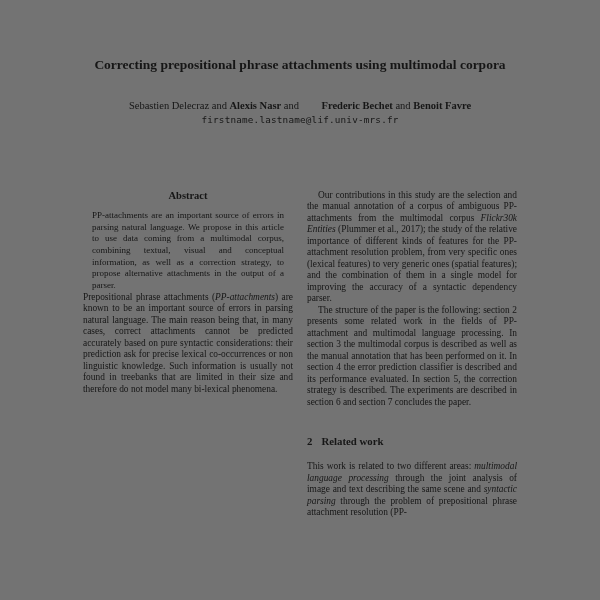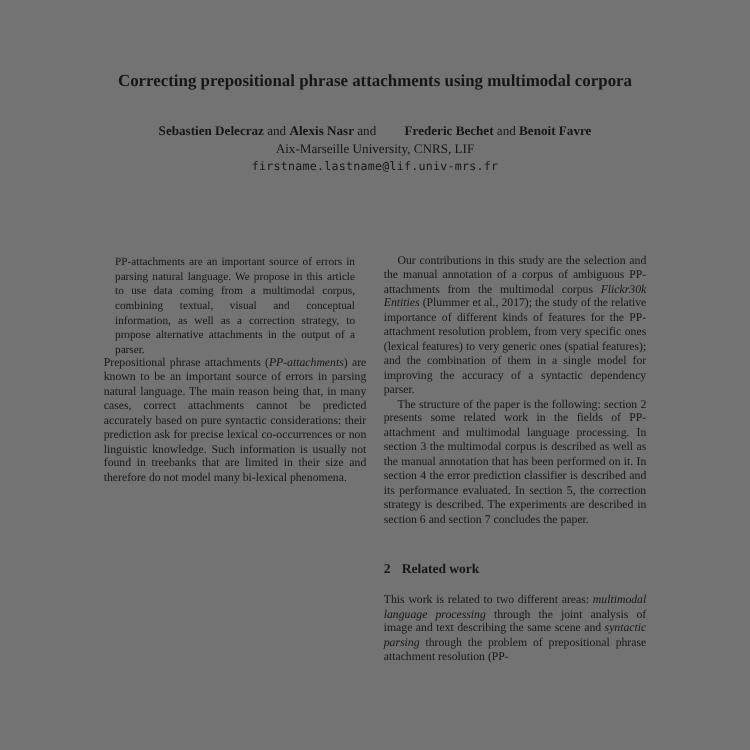--- a/index.html
+++ b/index.html
@@ -97,29 +97,29 @@
     text-indent: 11px;
   }
 </style>
 </head>
 <body>
 
 <div class="page">
 
   <header class="titleblock">
     <h1 class="paper-title">Correcting prepositional phrase attachments using multimodal corpora</h1>
-    <div class="authors"><span style="font-weight: bold;">Sebastien Delecraz</span><span> and </span><span style="font-weight: bold;">Alexis Nasr</span><span> and </span><span style="font-weight: bold; padding-left: 20px;">Frederic Bechet</span><span> and </span><span style="font-weight: bold;">Benoit Favre</span></div>
-    <div class="affiliation">Aix-Marseille University, CNRS, LIF</div>
+    <div class="authors"><span style="font-weight: normal;">Sebastien Delecraz</span><span> and </span><span style="font-weight: bold;">Alexis Nasr</span><span> and </span><span style="font-weight: bold; padding-left: 20px;">Frederic Bechet</span><span> and </span><span style="font-weight: bold;">Benoit Favre</span></div>
     <div class="email">firstname.lastname@lif.univ-mrs.fr</div>
   </header>
 
   <div class="columns">
 
     <div class="col">
       <section class="abstract">
+        <div class="abstract-heading">Abstract</div>
         <p class="abstract-body">PP-attachments are an important source of errors in parsing natural language. We propose in this article to use data coming from a multimodal corpus, combining textual, visual and conceptual information, as well as a correction strategy, to propose alternative attachments in the output of a parser.</p>
       </section>
 
 
       <p class="body-par"><span>Prepositional phrase attachments (</span><span style="font-style: italic;">PP-attachments</span><span>) are known to be an important source of errors in parsing natural language. The main reason being that, in many cases, correct attachments cannot be predicted accurately based on pure syntactic considerations: their prediction ask for precise lexical co-occurrences or non linguistic knowledge. Such information is usually not found in treebanks that are limited in their size and therefore do not model many bi-lexical phenomena.</span></p>
     </div>
 
     <div class="col">
       <p class="body-par indent"><span>Our contributions in this study are the selection and the manual annotation of a corpus of ambiguous PP-attachments from the multimodal corpus </span><span style="font-style: italic;">Flickr30k Entities</span><span> (Plummer et al., 2017); the study of the relative importance of different kinds of features for the PP-attachment resolution problem, from very specific ones (lexical features) to very generic ones (spatial features); and the combination of them in a single model for improving the accuracy of a syntactic dependency parser.</span></p>
       <p class="body-par indent"><span>The structure of the paper is the following: section 2 presents some related work in the fields of PP-attachment and multimodal language processing. In section 3 the multimodal corpus is described as well as the manual annotation that has been performed on it. In section 4 the error prediction classifier is described and its performance evaluated. In section 5, the correction strategy is described. The experiments are described in section 6 and section 7 concludes the paper.</span></p>

